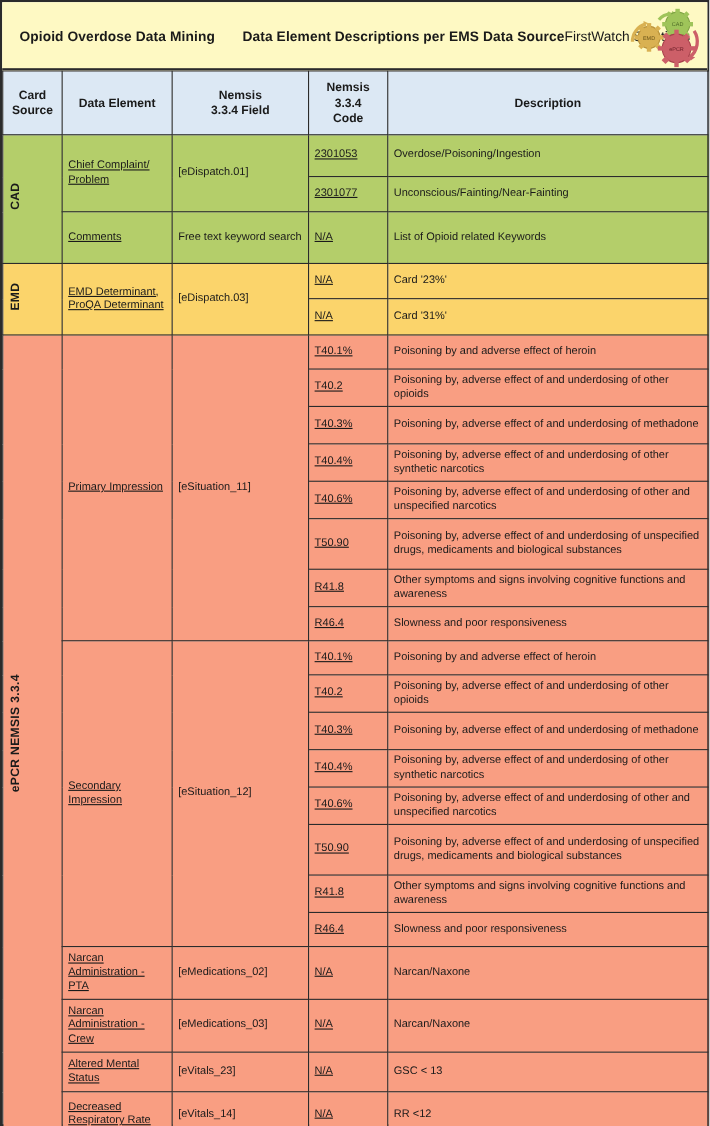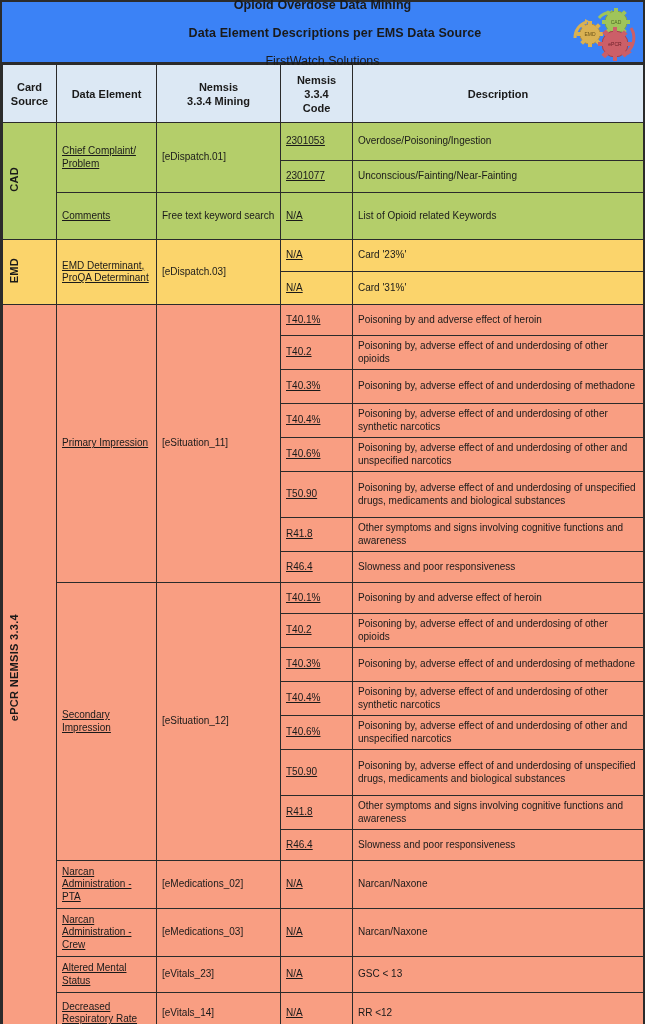--- a/index.html
+++ b/index.html
@@ -21,29 +21,28 @@
     height: 1024px;
     box-sizing: border-box;
     border: 2px solid #2b2b2b;
     background: #ffffff;
   }
 
   
   .banner {
     position: relative;
     height: 62px;
-    background: #3b82f6;
+    background: #fef9c3;
     border-bottom: 2px solid #2b2b2b;
     box-sizing: border-box;
     display: flex;
-    flex-direction: column;
+    flex-direction: row;
     align-items: center;
     justify-content: center;
     padding-top: 2px;
-    gap: 12px;
   }
   .banner-line1 {
     font-size: 12.5px;
     font-weight: bold;
     line-height: 16px;
     letter-spacing: 0.1px;
   }
   .banner-line2 {
     font-size: 12.5px;
     font-weight: bold;
@@ -194,21 +193,21 @@
 
     <tbody>
         <tr class="colheads">
       <th>
         <span>Card</span><br>
         <span>Source</span>
       </th>
       <th>Data Element</th>
       <th>
         <span>Nemsis</span><br>
-        <span>3.3.4 Mining</span>
+        <span>3.3.4 Field</span>
       </th>
       <th>
         <span>Nemsis</span><br>
         <span>3.3.4</span><br>
         <span>Code</span>
       </th>
       <th>Description</th>
     </tr>
 
     <tr class="c-cad" style="height:38px">

